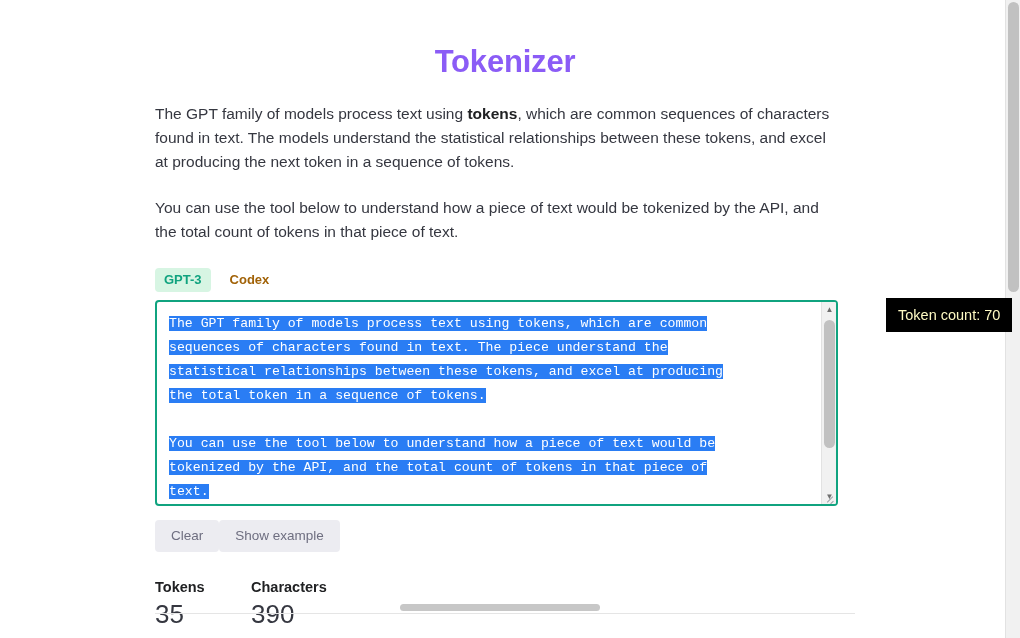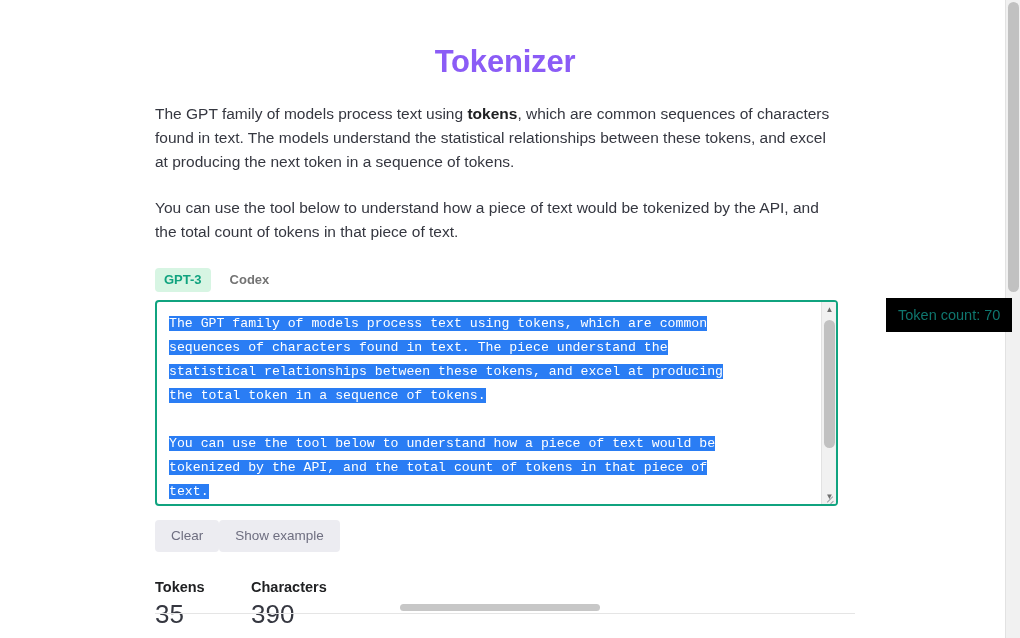--- a/index.html
+++ b/index.html
@@ -62,21 +62,21 @@
     border-radius: 4px;
     cursor: pointer;
     line-height: 16px;
   }
   .tab.active {
     background: #d7f5e3;
     color: #10a37f;
   }
   .tab.inactive {
     background: transparent;
-    color: #737373;
+    color: #a16207;
   }
   .textarea-wrap {
     margin-top: 8px;
     position: relative;
     width: 683px;
     height: 206px;
     border: 2px solid #10a37f;
     border-radius: 4px;
     box-sizing: border-box;
     background: #ffffff;
@@ -230,21 +230,21 @@
     width: 11px;
     height: 290px;
     background: #c1c1c1;
     border-radius: 6px;
   }
   .tooltip {
     position: absolute;
     left: 886px;
     top: 298px;
     background: #000000;
-    color: #0f766e;
+    color: #fef9c3;
     font-size: 14.5px;
     font-family: "Liberation Sans", sans-serif;
     padding: 8px 12px;
     line-height: 18px;
     white-space: nowrap;
   }
 </style>
 </head>
 <body>
 

